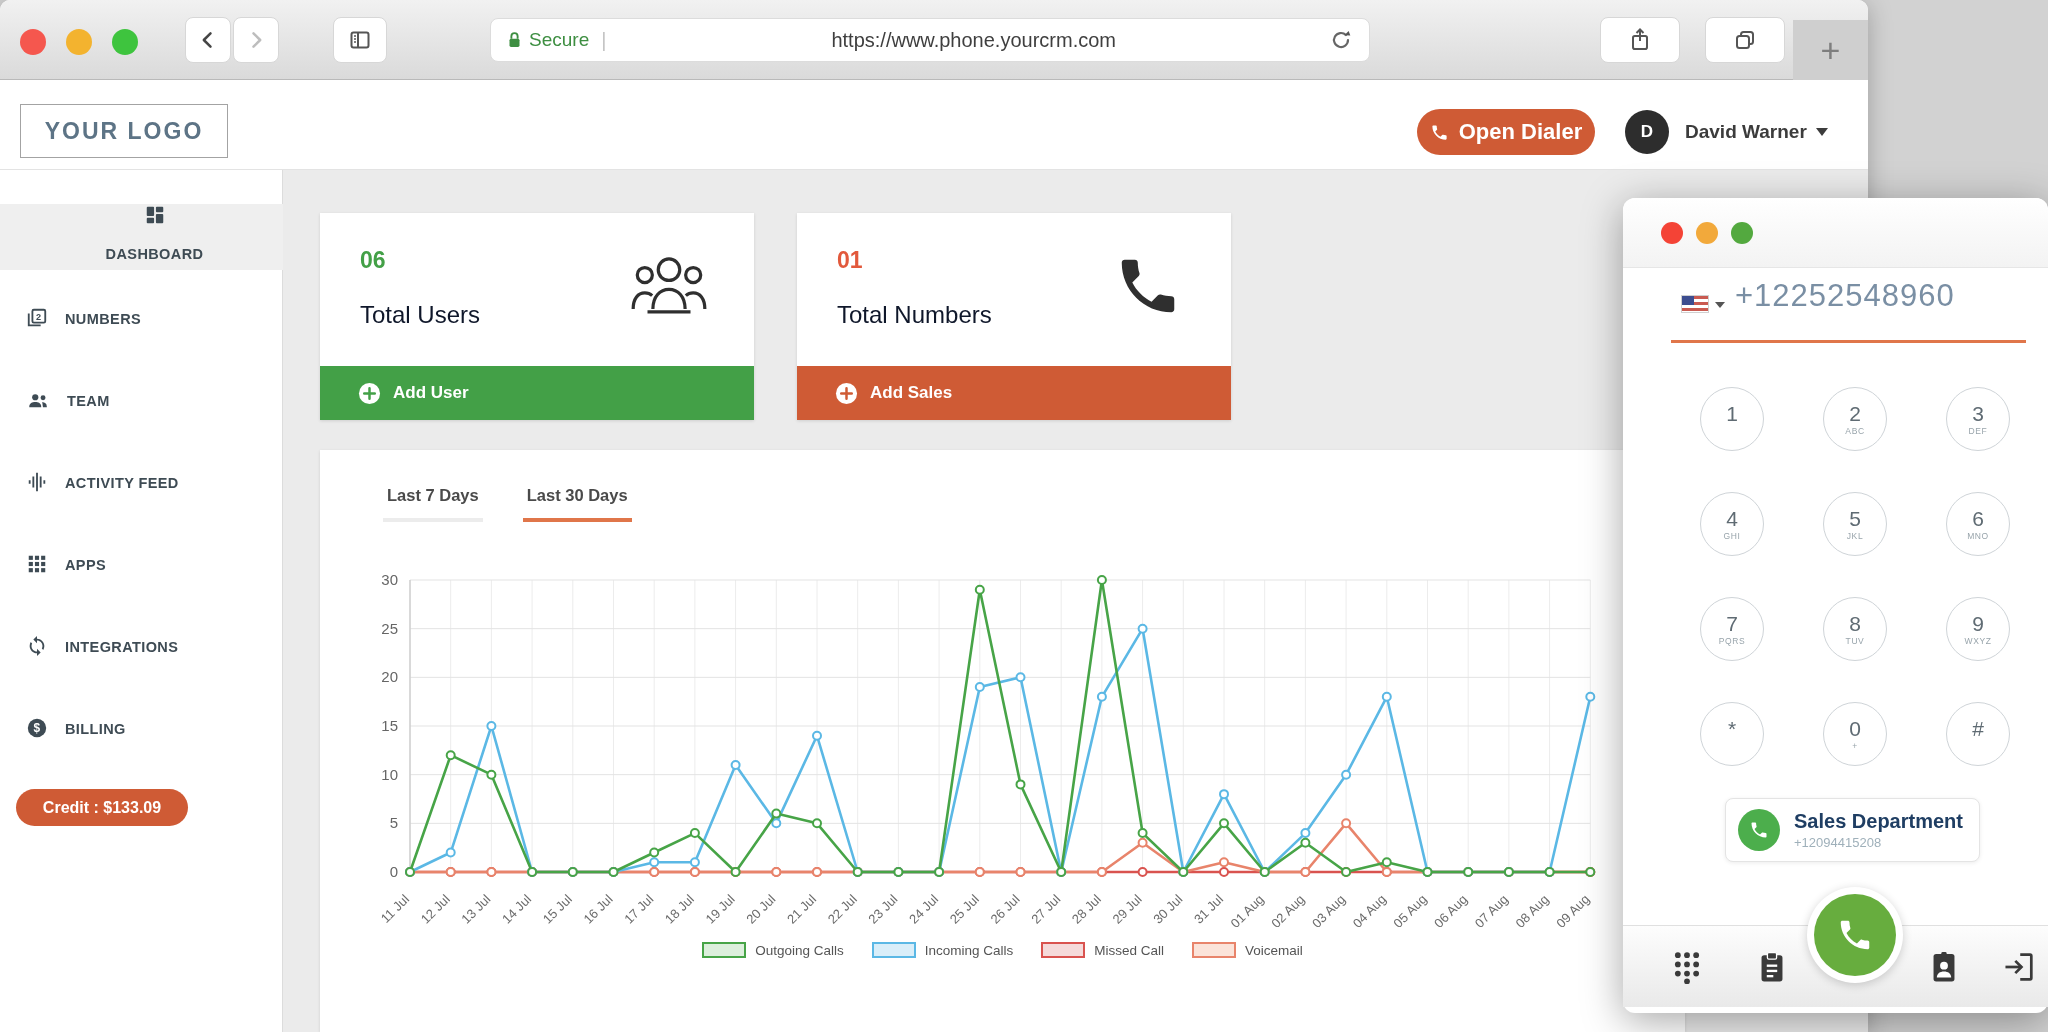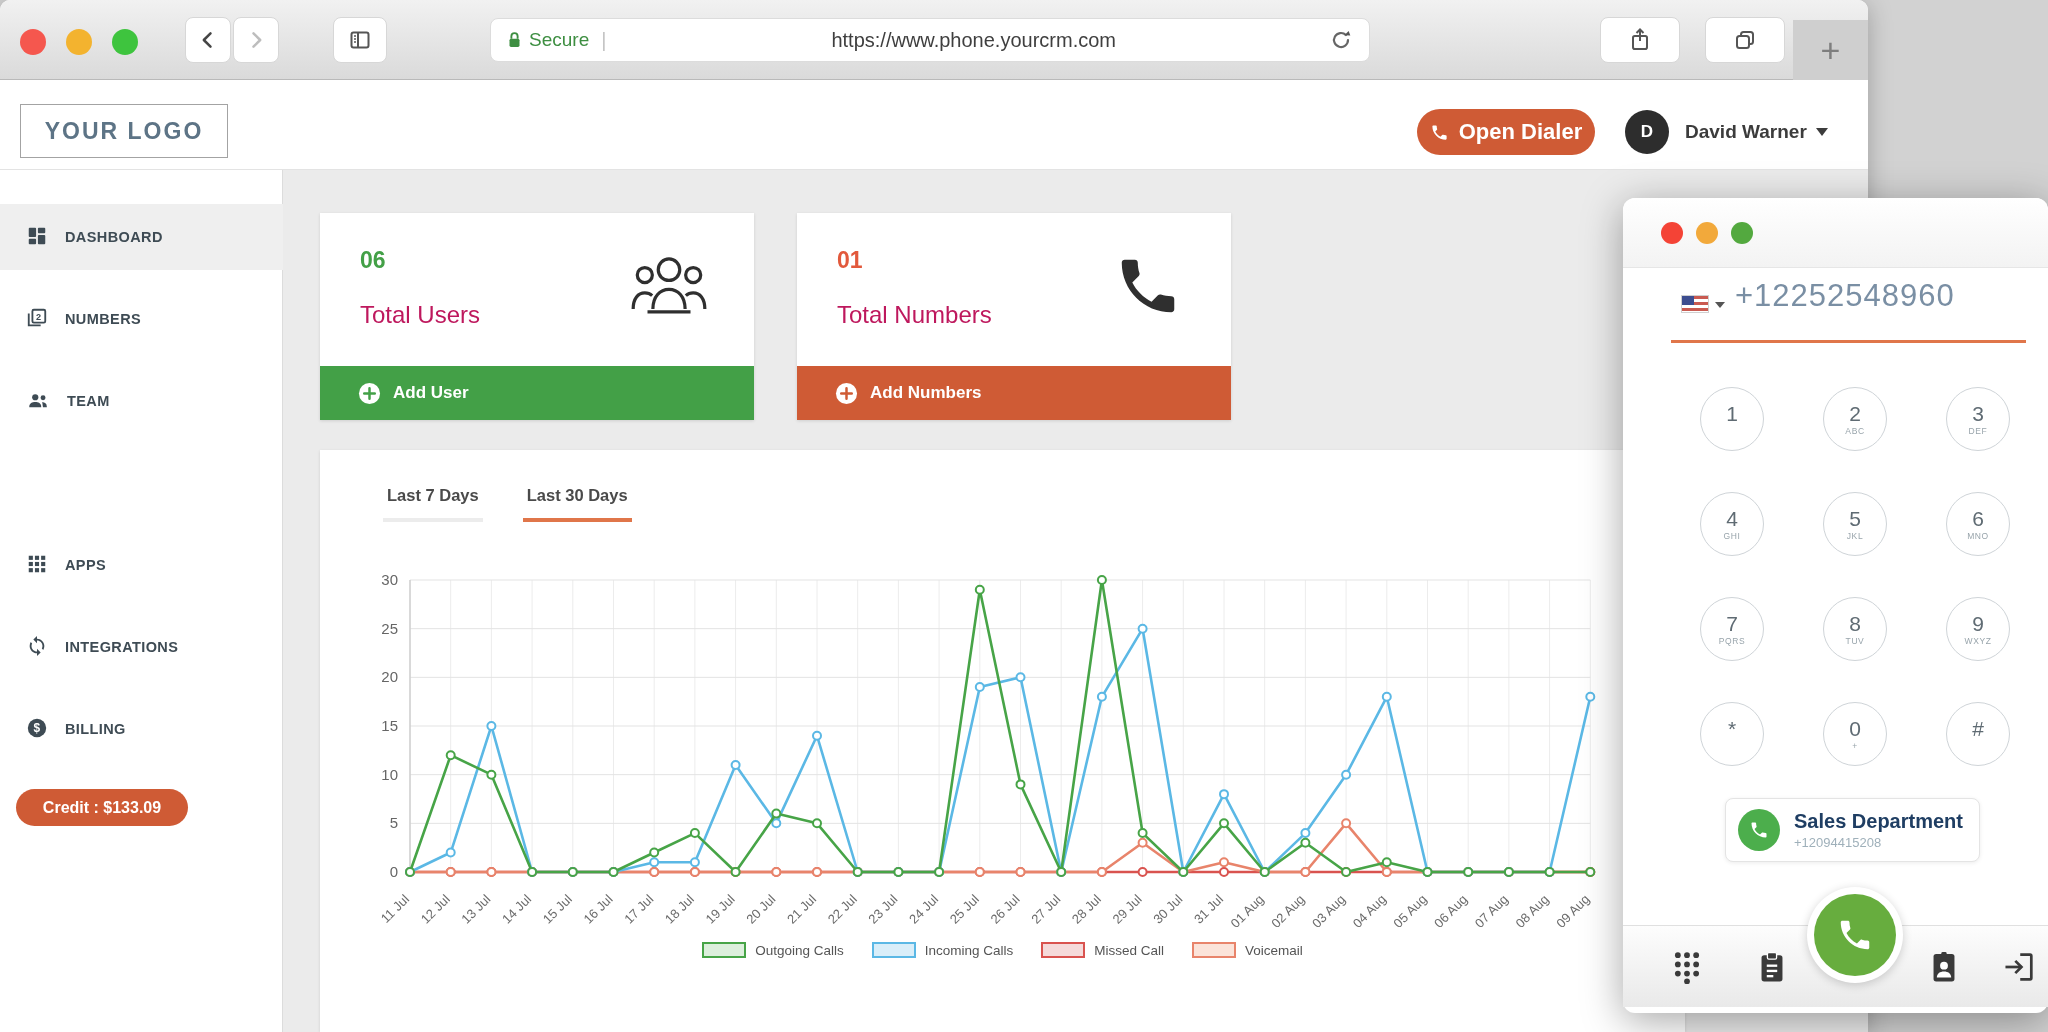--- a/index.html
+++ b/index.html
@@ -48,21 +48,21 @@
   .side-item svg { flex:0 0 auto; }
   .credit-pill { position:absolute; left:16px; top:619px; width:172px; height:37px; border-radius:19px;
                  background:#cf5b35; color:#fff; font-size:16px; font-weight:bold; display:flex;
                  align-items:center; justify-content:center; }
 
   
   .content { position:absolute; left:283px; top:170px; width:1585px; height:862px; background:#ebebeb; }
   .card { position:absolute; top:43px; width:434px; height:207px; background:#fff;
           box-shadow:0 1px 3px rgba(0,0,0,.12); }
   .card .big-num { position:absolute; left:40px; top:34px; font-size:23px; font-weight:bold; }
-  .card .card-label { position:absolute; left:40px; top:88px; font-size:24px; color:#be185d; }
+  .card .card-label { position:absolute; left:40px; top:88px; font-size:24px; color:#0f172a; }
   .card .card-icon { position:absolute; right:42px; top:38px; }
   .card-footer { position:absolute; left:0; bottom:0; width:100%; height:54px; display:flex;
                  align-items:center; padding-left:38px; gap:12px; color:#fff; font-size:17px;
                  font-weight:bold; cursor:pointer; }
 
   .chart-panel { position:absolute; left:37px; top:280px; width:1365px; height:582px; background:#fff;
                  box-shadow:0 1px 3px rgba(0,0,0,.12); }
   .tabs { position:absolute; left:63px; top:36px; display:flex; gap:40px; }
   .tab { font-size:16.5px; font-weight:bold; color:#4a4a4a; padding:0 4px 13px 4px;
          border-bottom:4px solid #ececec; cursor:pointer; }
@@ -182,21 +182,21 @@
     <div class="user-name">
       <span>David Warner</span>
       <svg width="12" height="8" viewBox="0 0 12 8">
           <polygon points="0,0 12,0 6,8" fill="#3c3c3c"></polygon>
         </svg>
     </div>
   </div>
 
   <nav class="sidebar" id="sidebar">
     <div class="credit-pill">Credit : $133.09</div>
-  <div class="side-item active" style="top: 34px;">
+  <div class="side-item active" style="top: 34px; flex-direction: column;">
         <span><svg width="22" height="22" viewBox="0 0 24 24" fill="#3e4b54">
             <rect x="3" y="3" width="8" height="10" rx="1"></rect>
             <rect x="13" y="3" width="8" height="6" rx="1"></rect>
             <rect x="13" y="11" width="8" height="10" rx="1"></rect>
             <rect x="3" y="15" width="8" height="6" rx="1"></rect>
           </svg></span>
         <span>DASHBOARD</span>
       </div>
       <div class="side-item" style="top: 116px;">
         <span><svg width="22" height="22" viewBox="0 0 24 24" fill="none" stroke="#3e4b54" stroke-width="2">
@@ -207,20 +207,26 @@
         <span>NUMBERS</span>
       </div>
       <div class="side-item" style="top: 198px;">
         <span><svg width="24" height="22" viewBox="0 0 24 24" fill="#3e4b54">
             <circle cx="9" cy="9" r="3.4"></circle>
             <path d="M2.5 19c0-3.2 3.2-4.8 6.5-4.8s6.5 1.6 6.5 4.8v.8H2.5z"></path>
             <circle cx="17.5" cy="9.5" r="2.7"></circle>
             <path d="M16.6 14.3c2.8.3 5 1.8 5 4.7v.8h-4.2"></path>
           </svg></span>
         <span>TEAM</span>
+      </div>
+      <div class="side-item" style="top: 280px;">
+        <span><svg width="22" height="22" viewBox="0 0 24 24" fill="#3e4b54">
+            <path d="M7 18h2V6H7v12zm4 4h2V2h-2v20zM3 14h2v-4H3v4zm12 4h2V6h-2v12zm4-8v4h2v-4h-2z"></path>
+          </svg></span>
+        <span>ACTIVITY FEED</span>
       </div>
       <div class="side-item" style="top: 362px;">
         <span><svg width="22" height="22" viewBox="0 0 24 24" fill="#3e4b54">
             <rect x="3" y="3" width="4.5" height="4.5"></rect>
             <rect x="9.75" y="3" width="4.5" height="4.5"></rect>
             <rect x="16.5" y="3" width="4.5" height="4.5"></rect>
             <rect x="3" y="9.75" width="4.5" height="4.5"></rect>
             <rect x="9.75" y="9.75" width="4.5" height="4.5"></rect>
             <rect x="16.5" y="9.75" width="4.5" height="4.5"></rect>
             <rect x="3" y="16.5" width="4.5" height="4.5"></rect>
@@ -275,21 +281,21 @@
       <span class="card-icon" style="right:48px">
         <svg width="70" height="70" viewBox="0 0 24 24">
             <path d="M6.62 10.79c1.44 2.83 3.76 5.14 6.59 6.59l2.2-2.2c.27-.27.67-.36 1.02-.24 1.12.37 2.33.57 3.57.57.55 0 1 .45 1 1V20c0 .55-.45 1-1 1-9.39 0-17-7.61-17-17 0-.55.45-1 1-1h3.5c.55 0 1 .45 1 1 0 1.25.2 2.45.57 3.57.11.35.03.74-.24 1.02l-2.21 2.2z" fill="#2f2f2f"></path>
           </svg>
       </span>
       <div class="card-footer" style="background:#cf5b35">
         <svg width="23" height="23" viewBox="0 0 24 24">
             <circle cx="12" cy="12" r="11" fill="#fff"></circle>
             <path d="M12 6.5v11M6.5 12h11" stroke="#cf5b35" stroke-width="2.6" stroke-linecap="round"></path>
           </svg>
-        <span>Add Numbers</span>
+        <span>Add Sales</span>
       </div>
     </section>
 
     <section class="chart-panel">
       <div class="tabs">
         <div class="tab">Last 7 Days</div>
         <div class="tab active">Last 30 Days</div>
       </div>
       <svg id="chart-svg" width="1290" height="362">
           <line x1="40" y1="15" x2="40" y2="307" stroke="#ececec" stroke-width="1"></line>

